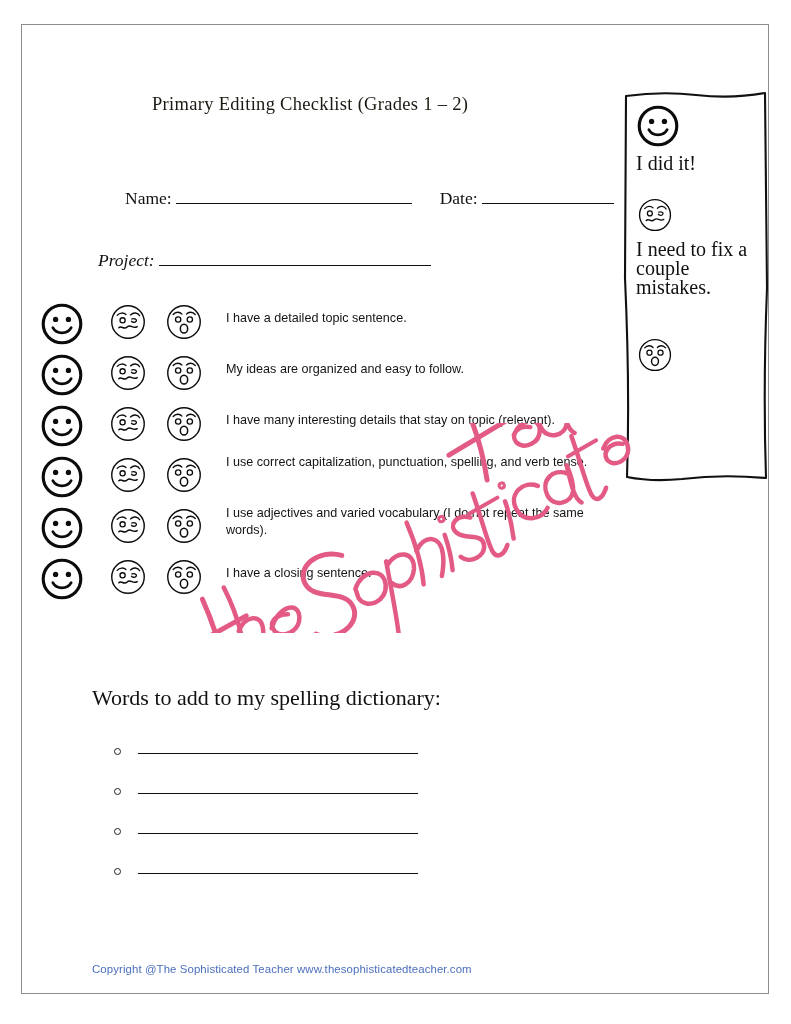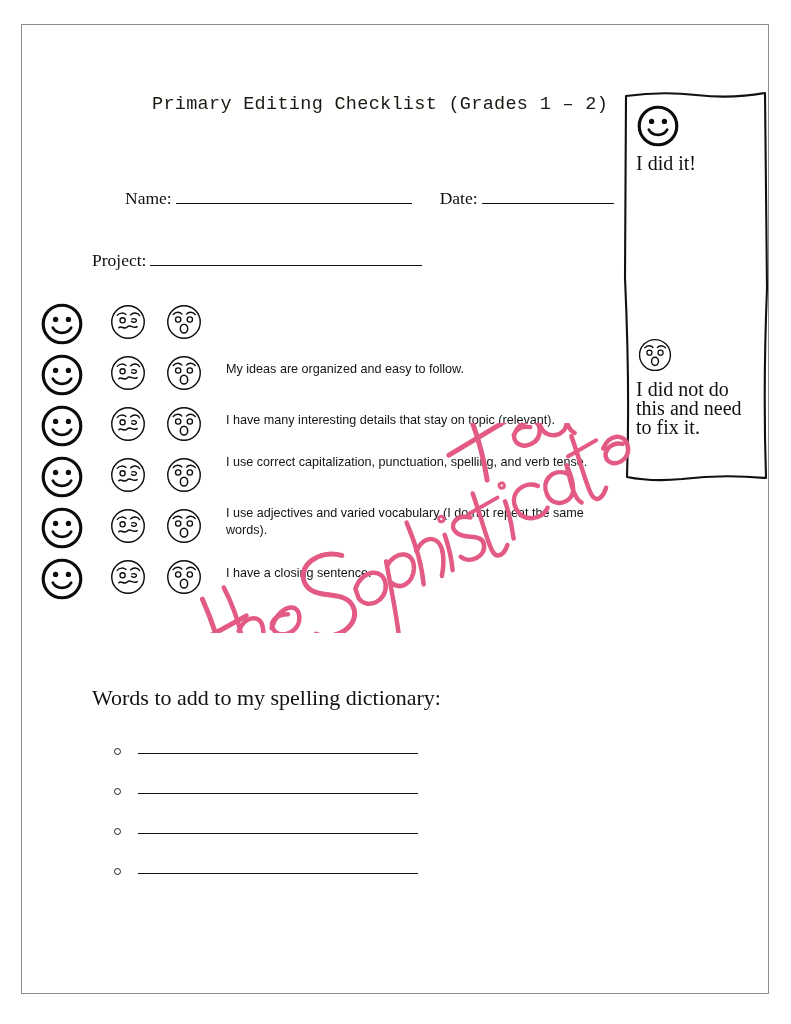--- a/index.html
+++ b/index.html
@@ -26,37 +26,37 @@
     box-sizing: border-box;
     overflow: hidden;
   }
 
   
   #doc-title {
     position: absolute;
     left: 130px;
     top: 69px;
     width: 420px;
-    font-family: Liberation Mono, monospace;
+    font-family: Liberation Serif, serif;
     font-size: 18.5px;
     letter-spacing: .3px;
     color: #1a1a12;
     white-space: nowrap;
   }
 
   
   .field-row {
     position: absolute;
     font-family: "Liberation Serif", serif;
     font-size: 17.5px;
     color: #111;
     white-space: nowrap;
   }
   #name-row  { left: 70px; top: 162px; margin-left: 33px; }
-  #project-row { left: 70px; top: 224px; }
+  #project-row { left: 76px; top: 224px; font-style: italic; }
   .field-label { display: inline-block; }
   .field-blank {
     display: inline-block;
     border-bottom: 1.4px solid #111;
     height: 16px;
     vertical-align: baseline;
     margin-left: 4px;
   }
   .blank-name   { width: 236px; }
   .blank-date   { width: 132px; }
@@ -219,20 +219,21 @@
   </svg></div>
           <div class="face face-sad"><svg width="40" height="40" viewBox="0 0 48 48">
     <circle cx="24" cy="24" r="19.5" fill="none" stroke="#0b0b0b" stroke-width="1.7"></circle>
     <path d="M11 15 C 14 11.5, 19 11.5, 21.5 14.5" fill="none" stroke="#0b0b0b" stroke-width="1.6" stroke-linecap="round"></path>
     <path d="M27 14.5 C 29.5 11.5, 34.5 11.5, 37.5 15" fill="none" stroke="#0b0b0b" stroke-width="1.6" stroke-linecap="round"></path>
     <circle cx="17" cy="21" r="3.2" fill="none" stroke="#0b0b0b" stroke-width="1.6"></circle>
     <circle cx="31" cy="21" r="3.2" fill="none" stroke="#0b0b0b" stroke-width="1.6"></circle>
     <ellipse cx="24" cy="32" rx="4.4" ry="5.2" fill="none" stroke="#0b0b0b" stroke-width="1.8"></ellipse>
   </svg></div>
         </div>
+        <div class="item-text one-line">I have a detailed topic sentence.</div>
       </div>
       <div class="check-row">
         <div class="faces">
           <div class="face face-happy"><svg width="44" height="44" viewBox="0 0 48 48">
     <circle cx="24" cy="24" r="20.5" fill="none" stroke="#0b0b0b" stroke-width="3.4"></circle>
     <circle cx="17" cy="19" r="2.9" fill="#0b0b0b"></circle>
     <circle cx="31" cy="19" r="2.9" fill="#0b0b0b"></circle>
     <path d="M14 28 C 18 35.5, 30 35.5, 34 28" fill="none" stroke="#0b0b0b" stroke-width="3" stroke-linecap="round"></path>
   </svg></div>
           <div class="face face-unsure"><svg width="40" height="40" viewBox="0 0 48 48">
@@ -370,30 +371,40 @@
     </svg>
     <div class="legend-block" id="legend-b0">
         <div class="legend-face"><svg width="44" height="44" viewBox="0 0 48 48">
     <circle cx="24" cy="24" r="20.5" fill="none" stroke="#0b0b0b" stroke-width="3.4"></circle>
     <circle cx="17" cy="19" r="2.9" fill="#0b0b0b"></circle>
     <circle cx="31" cy="19" r="2.9" fill="#0b0b0b"></circle>
     <path d="M14 28 C 18 35.5, 30 35.5, 34 28" fill="none" stroke="#0b0b0b" stroke-width="3" stroke-linecap="round"></path>
   </svg></div>
         <div class="legend-text">I did it!</div>
       </div>
+    <div class="legend-block" id="legend-b1">
+        <div class="legend-face"><svg width="38" height="38" viewBox="0 0 48 48">
+    <circle cx="24" cy="24" r="19.5" fill="none" stroke="#0b0b0b" stroke-width="1.7"></circle>
+    <path d="M11 16 C 14 12.5, 19 12.5, 21.5 15" fill="none" stroke="#0b0b0b" stroke-width="1.6" stroke-linecap="round"></path>
+    <path d="M27 15.5 C 30.5 12, 36 12.5, 38 16.5" fill="none" stroke="#0b0b0b" stroke-width="1.6" stroke-linecap="round"></path>
+    <circle cx="17.5" cy="22" r="3.1" fill="none" stroke="#0b0b0b" stroke-width="1.6"></circle>
+    <path d="M28 20.5 C 32 19, 35.5 21, 33.5 23.5 C 31.5 25.5, 28.5 24, 28 22.5" fill="none" stroke="#0b0b0b" stroke-width="1.6"></path>
+    <path d="M13 31 C 16 27.5, 19 34, 23 30 C 27 26, 30 33, 35 29.5" fill="none" stroke="#0b0b0b" stroke-width="1.7" stroke-linecap="round"></path>
+  </svg></div>
+        <div class="legend-text">I need to fix a couple mistakes.</div>
+      </div>
     <div class="legend-block" id="legend-b2">
         <div class="legend-face"><svg width="38" height="38" viewBox="0 0 48 48">
     <circle cx="24" cy="24" r="19.5" fill="none" stroke="#0b0b0b" stroke-width="1.7"></circle>
     <path d="M11 15 C 14 11.5, 19 11.5, 21.5 14.5" fill="none" stroke="#0b0b0b" stroke-width="1.6" stroke-linecap="round"></path>
     <path d="M27 14.5 C 29.5 11.5, 34.5 11.5, 37.5 15" fill="none" stroke="#0b0b0b" stroke-width="1.6" stroke-linecap="round"></path>
     <circle cx="17" cy="21" r="3.2" fill="none" stroke="#0b0b0b" stroke-width="1.6"></circle>
     <circle cx="31" cy="21" r="3.2" fill="none" stroke="#0b0b0b" stroke-width="1.6"></circle>
     <ellipse cx="24" cy="32" rx="4.4" ry="5.2" fill="none" stroke="#0b0b0b" stroke-width="1.8"></ellipse>
   </svg></div>
-        <div class="legend-text">I did not do this and need to fix it.</div>
       </div>
   </div>
 
   <div id="words-heading">Words to add to my spelling dictionary:</div>
   <div id="words-list">
       <div class="word-row">
         <span class="word-bullet"></span>
         <span class="word-line"></span>
       </div>
       <div class="word-row">
@@ -403,20 +414,21 @@
       <div class="word-row">
         <span class="word-bullet"></span>
         <span class="word-line"></span>
       </div>
       <div class="word-row">
         <span class="word-bullet"></span>
         <span class="word-line"></span>
       </div>
     </div>
 
+  <div id="footer" style="color: rgb(74, 111, 189);">Copyright @The Sophisticated Teacher www.thesophisticatedteacher.com</div>
 
   <svg id="watermark" viewBox="0 0 520 210">
     <g transform="rotate(-19 260 105)" fill="none" stroke-linecap="round" stroke-linejoin="round">
 
       <path d="M18 150 L86 138" stroke-width="5" stroke="#e35b85"></path>
       <path d="M50 108 C 52 130, 52 158, 48 186" stroke-width="5" stroke="#e35b85"></path>
       <path d="M74 104 C 78 132, 76 160, 70 182" stroke-width="4.5" stroke="#e35b85"></path>
       <path d="M74 150 C 84 138, 100 140, 98 154 C 96 168, 86 174, 74 170" stroke-width="4.5" stroke="#e35b85"></path>
       <path d="M106 158 C 118 140, 140 140, 136 156 C 132 170, 114 172, 108 162 C 104 152, 114 146, 126 150" stroke-width="4.5" stroke="#e35b85"></path>
 

